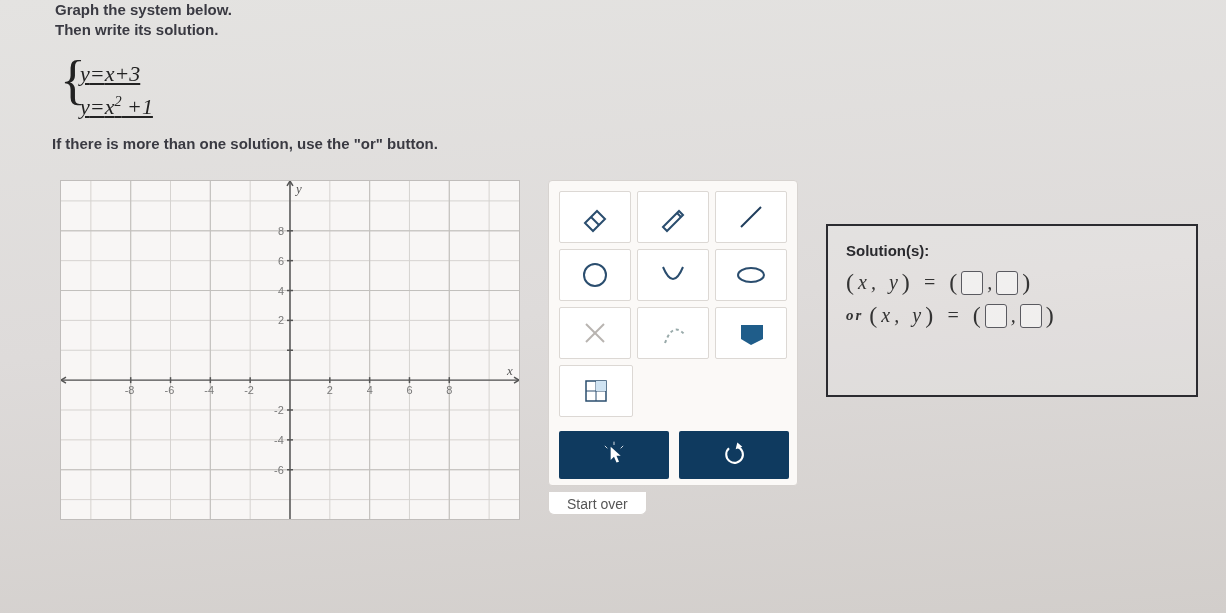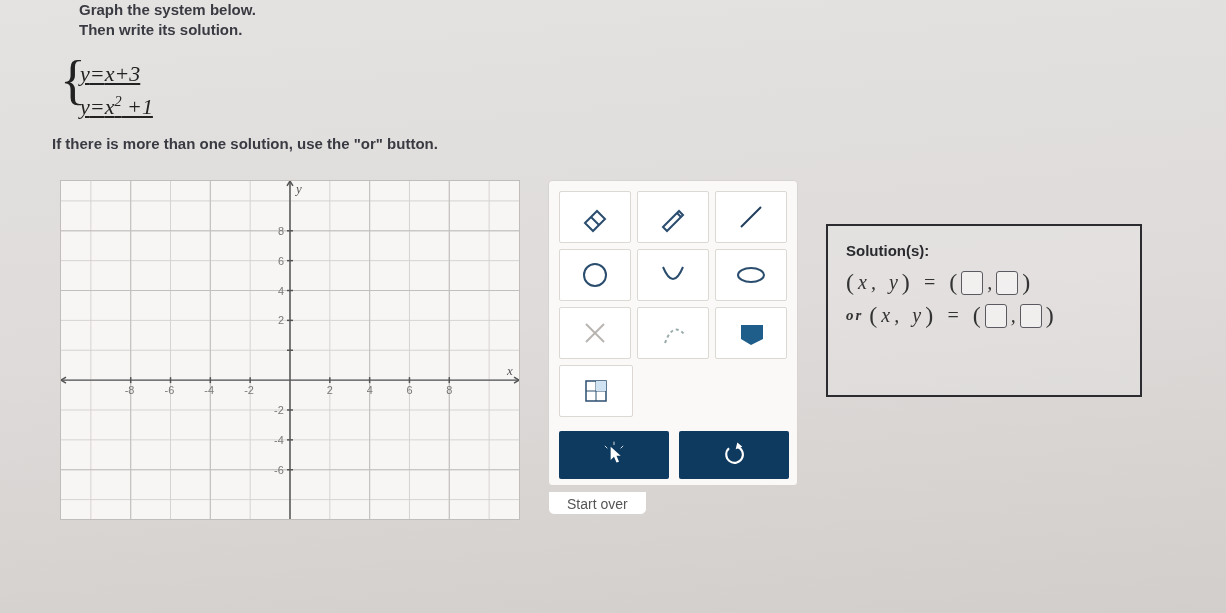--- a/index.html
+++ b/index.html
@@ -6,21 +6,21 @@
   body {
     width: 1226px;
     height: 613px;
     font-family: Verdana, Arial, sans-serif;
     background: linear-gradient(175deg, #e4e3e1 0%, #dedbda 50%, #d2cecb 100%);
     color: #2a2a2e;
     padding: 0;
     overflow: hidden;
     position: relative;
   }
-  .prompt { padding: 0 8px 0 55px; margin-left: 24px; }
+  .prompt { padding: 0 8px 0 55px; }
   .prompt p { font-size: 15px; font-weight: bold; color: #3a3a42; line-height: 1.3; }
   .equations { margin: 18px 0 12px 80px; font-family: 'Times New Roman', serif; font-size: 22px; font-style: italic; color: #222; position: relative; }
   .brace { position: absolute; left: -20px; top: -4px; font-size: 54px; font-style: normal; line-height: 1; font-weight: 100; }
   .eq-line { line-height: 1.5; text-decoration: underline; }
   .sup { font-size: 0.65em; vertical-align: super; font-style: italic; }
   .instruction { font-size: 15px; font-weight: bold; color: #3a3a42; margin-left: 52px; margin-top: 8px; }
   .workarea { display: flex; align-items: flex-start; margin-top: 28px; margin-left: 60px; gap: 28px; }
   .graph-panel { width: 460px; height: 340px; background: #f8f6f5; border: 1px solid #c0bdbb; position: relative; overflow: hidden; }
   svg.grid { position: absolute; inset: 0; }
   .axis-label { font-family: 'Times New Roman', serif; font-style: italic; font-size: 13px; fill: #555; }
@@ -29,21 +29,21 @@
   .tool-grid { display: grid; grid-template-columns: repeat(3, 1fr); gap: 6px; }
   .tool { height: 52px; background: #fff; border: 1px solid #dcd8d4; border-radius: 2px; display: flex; align-items: center; justify-content: center; cursor: pointer; }
   .tool svg { width: 36px; height: 36px; }
   .tool-row2 { margin-top: 6px; display: grid; grid-template-columns: 1fr; gap: 6px; width: 74px; }
   .action-row { margin-top: 14px; display: flex; gap: 10px; }
   .action-btn { flex: 1; height: 48px; background: #0f3a5f; border: none; border-radius: 2px; display: flex; align-items: center; justify-content: center; cursor: pointer; }
   .action-btn svg { width: 30px; height: 30px; }
   .action-btn.half { flex: 0 0 110px; }
   .start-over-wrap { text-align: left; margin-top: 6px; }
   .start-over-tab { display: inline-block; background: #fff; border: 1px solid #d7d3d0; border-top: none; border-radius: 0 0 6px 6px; padding: 4px 18px 2px 18px; font-size: 14px; color: #555; }
-  .solution-panel { width: 316px; border: 2px solid #2b2b30; background: rgba(255,255,255,0.15); padding: 16px 18px 60px 18px; margin-top: 44px; }
+  .solution-panel { width: 372px; border: 2px solid #2b2b30; background: rgba(255,255,255,0.15); padding: 16px 18px 60px 18px; margin-top: 44px; }
   .solution-panel .hdr { font-weight: bold; font-size: 15px; color: #2a2a2e; margin-bottom: 10px; }
   .sol-line { font-family: 'Times New Roman', serif; font-style: italic; font-size: 20px; color: #333; display: flex; align-items: center; gap: 4px; margin-bottom: 6px; }
   .sol-line .or { font-size: 15px; margin-right: 2px; letter-spacing: 2px; font-weight: bold; }
   .blank { display: inline-block; width: 22px; height: 24px; border: 1.5px solid #5a5a60; border-radius: 3px; background: rgba(255,255,255,0.5); vertical-align: middle; }
   .paren { font-style: normal; font-size: 24px; }
 </style>
 </head>
 <body>
 
 <div class="prompt">

